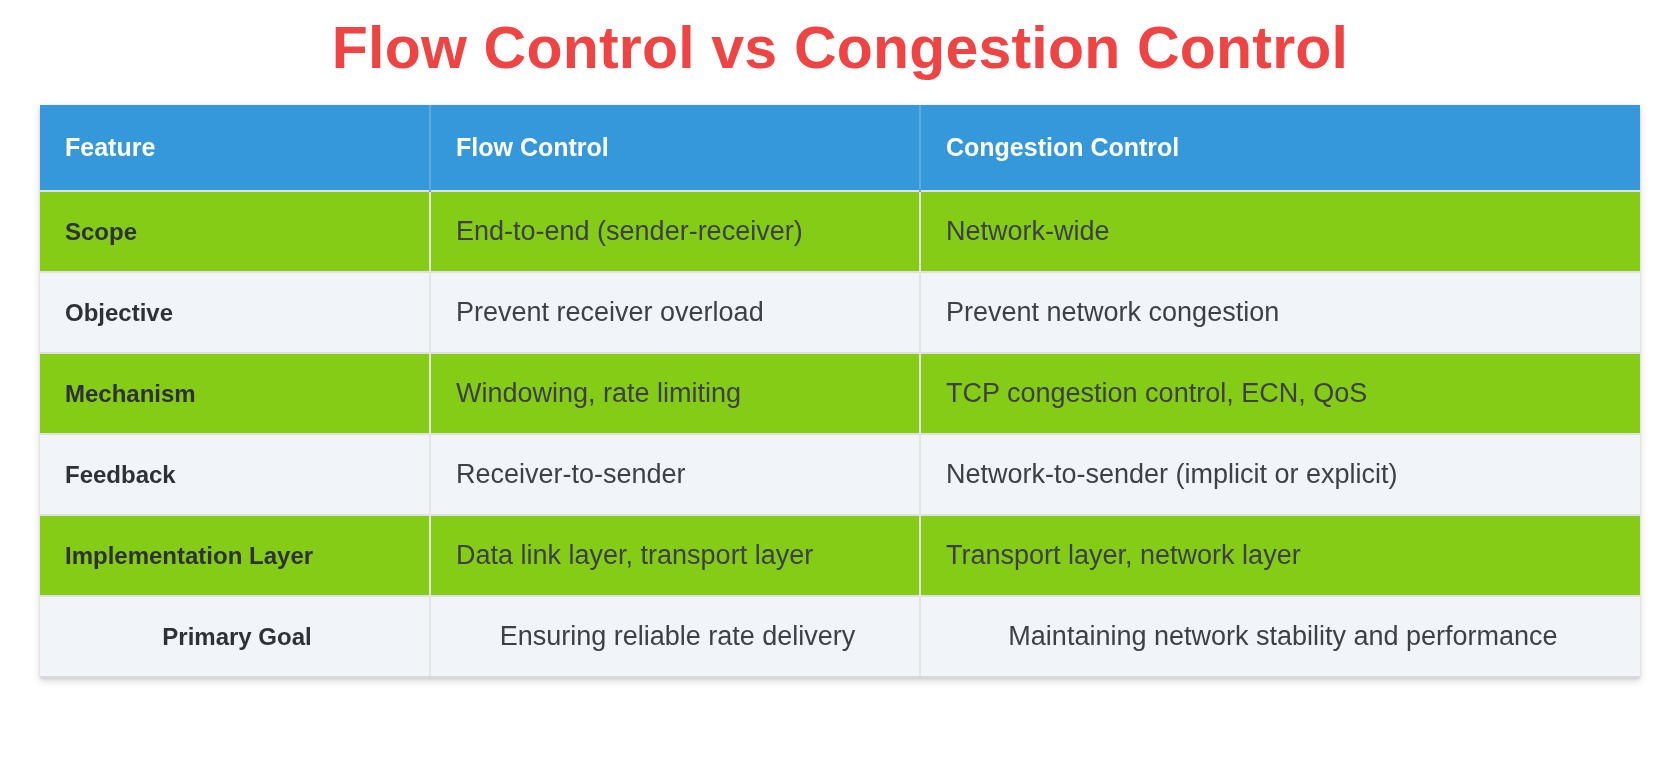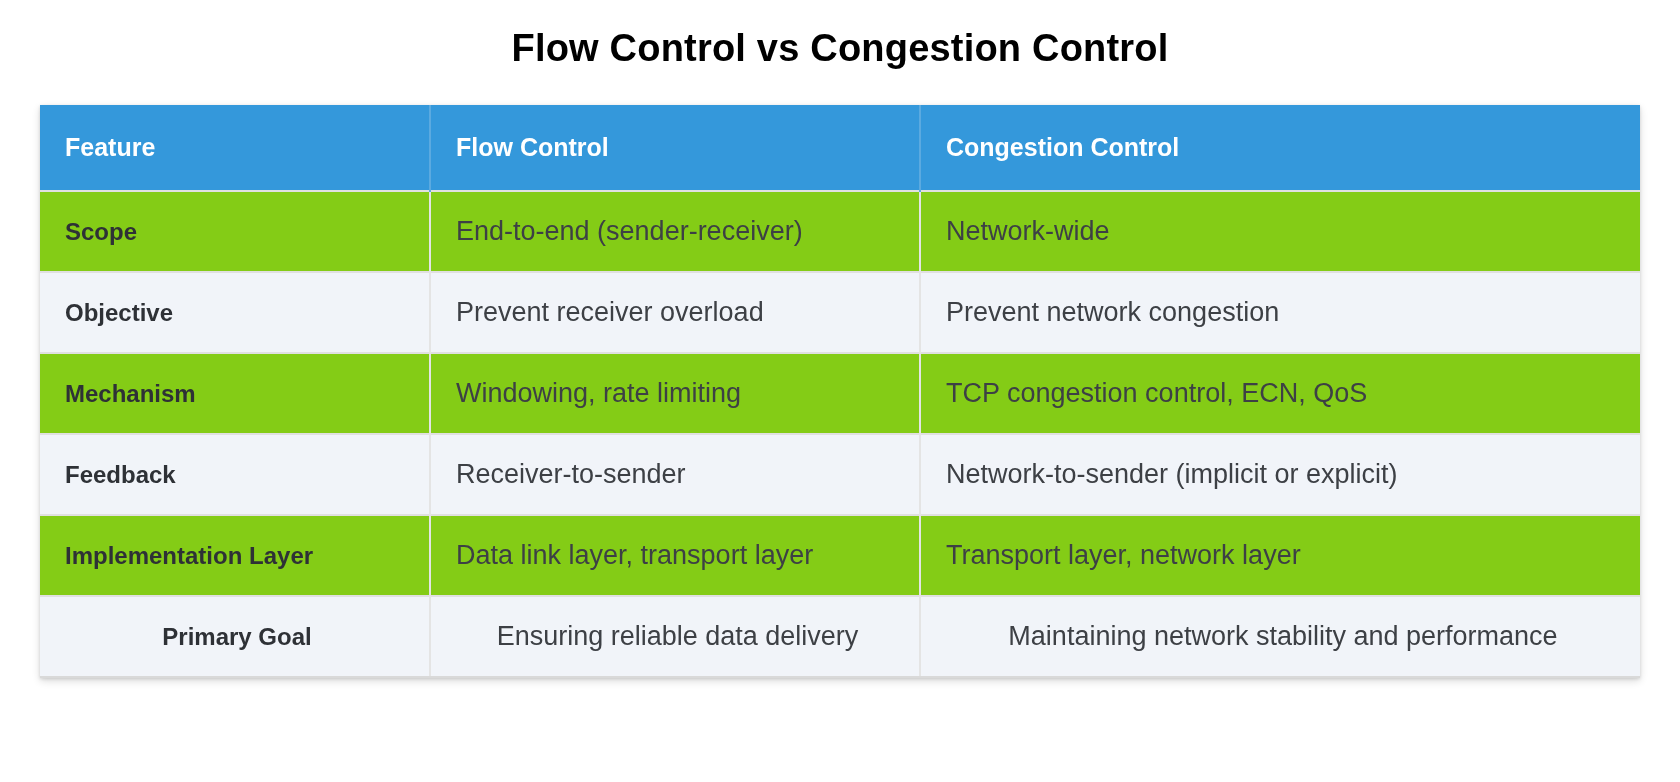--- a/index.html
+++ b/index.html
@@ -12,23 +12,23 @@
     height: 782px;
     overflow: hidden;
     font-family: "Liberation Sans", sans-serif;
   }
   .page-title {
     margin: 0;
     padding-top: 22px;
     height: 52px;
     line-height: 52px;
     text-align: center;
-    font-size: 38px;
+    font-size: 59px;
     font-weight: bold;
-    color: #000000;
+    color: #ef4444;
     letter-spacing: 0.2px;
   }
   .table-wrap {
     margin: 31px 40px 0 40px;
   }
   table.compare-table {
     width: 1600px;
     border-collapse: collapse;
     table-layout: fixed;
     box-shadow: 0 1px 3px rgba(0,0,0,0.12), 0 3px 8px rgba(0,0,0,0.14);
@@ -109,18 +109,18 @@
         <td>Receiver-to-sender</td>
         <td>Network-to-sender (implicit or explicit)</td>
       </tr>
       <tr>
         <td class="feature-cell">Implementation Layer</td>
         <td>Data link layer, transport layer</td>
         <td>Transport layer, network layer</td>
       </tr>
       <tr>
         <td class="feature-cell">Primary Goal</td>
-        <td>Ensuring reliable data delivery</td>
+        <td>Ensuring reliable rate delivery</td>
         <td>Maintaining network stability and performance</td>
       </tr>
     </tbody>
   </table>
 </div>
 
 </body></html>

